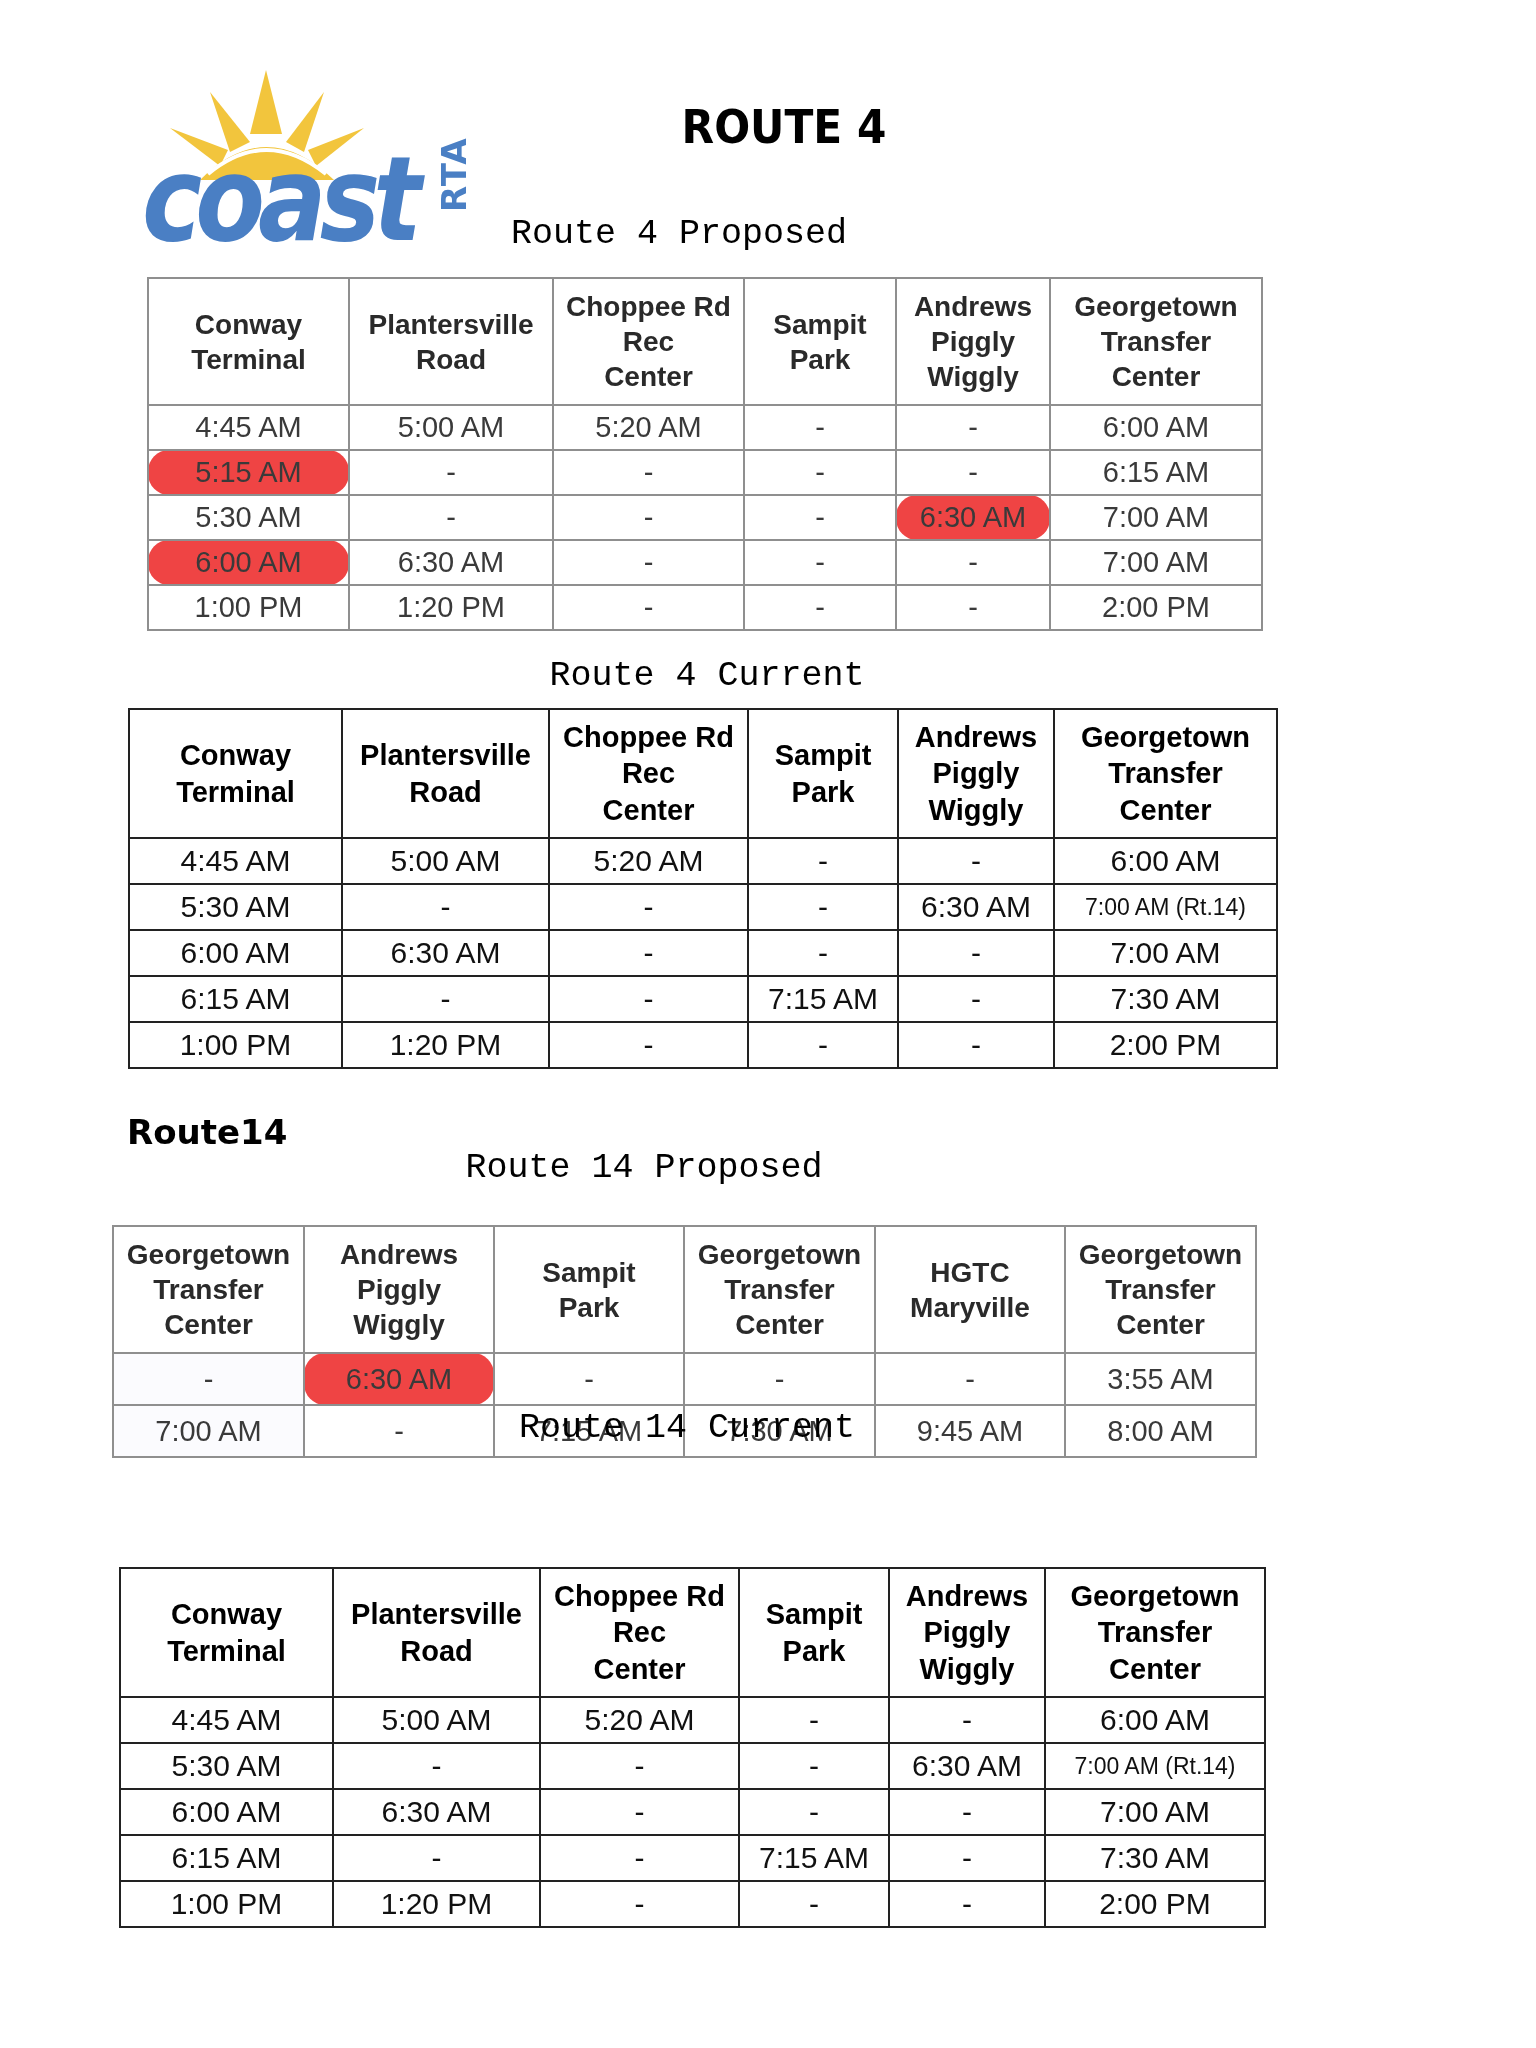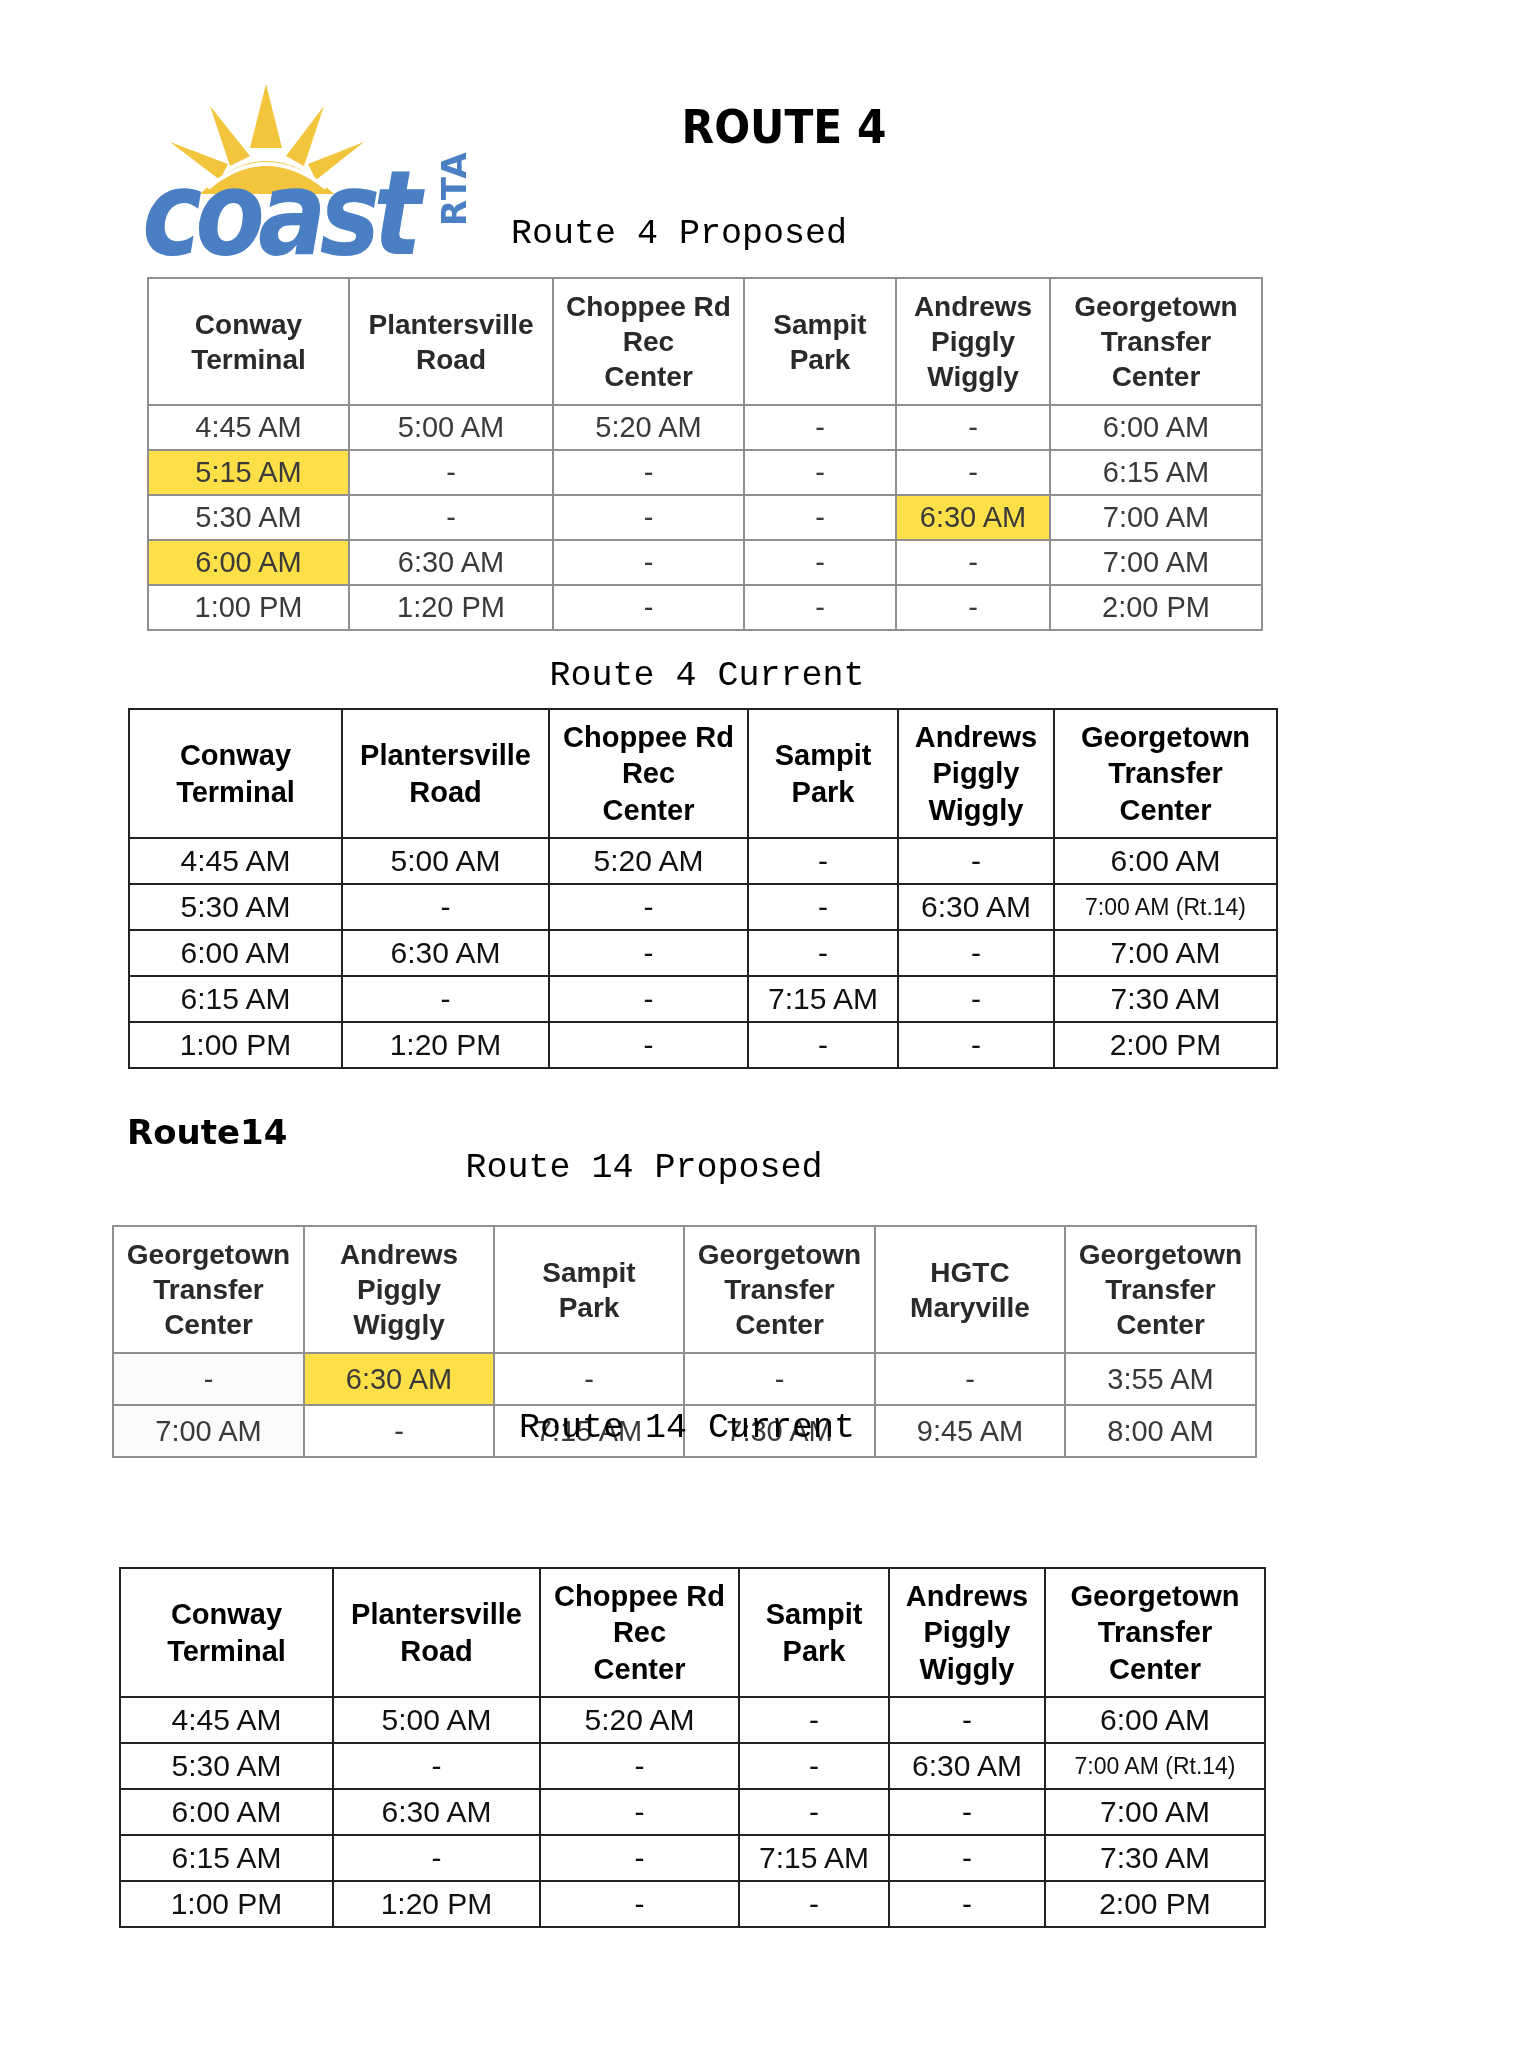--- a/index.html
+++ b/index.html
@@ -1,35 +1,35 @@
 <!DOCTYPE html>
 <html><head>
 <meta charset="utf-8">
 <style>
   html, body { margin: 0; padding: 0; background: #ffffff; }
   body { width: 1536px; height: 2048px; position: relative; overflow: hidden; font-family: "Liberation Sans", sans-serif; color: #000; }
 
-  .logo { position: absolute; left: 138px; top: 76px; width: 335px; height: 185px; }
+  .logo { position: absolute; left: 138px; top: 62px; width: 335px; height: 185px; }
 
   .page-title { position: absolute; left: 0; width: 1568px; top: 100px; text-align: center; font-family: "DejaVu Sans", sans-serif; font-weight: bold; font-size: 46px; letter-spacing: 0px; transform: scaleX(0.92); }
 
   .section-title { position: absolute; font-family: "DejaVu Sans", sans-serif; font-weight: bold; font-size: 34px; }
 
   .caption { position: absolute; text-align: center; font-family: Liberation Mono, monospace; font-size: 35px; white-space: nowrap; transform: translateX(-50%); }
 
   table.sched { position: absolute; border-collapse: collapse; table-layout: fixed; }
   table.sched td, table.sched th { text-align: center; vertical-align: middle; padding: 0; }
   table.sched th { font-weight: bold; line-height: 1.25; }
 
   
   table.faded { color: #3a3a3a; }
   table.faded td, table.faded th { border: 2.5px solid #8f8f8f; }
   table.faded td { font-size: 29px; }
   table.faded th { font-size: 28px; color: #2a2a2a; }
-  .hl { background: #fde047; }
+  .hl { background: #ef4444; border-radius: 21px; }
   .pale { background: #fbfbfe; }
 
   
   table.crisp td, table.crisp th { border: 2px solid #222; }
   table.crisp td { font-size: 30px; color: #111; }
   table.crisp th { font-size: 29px; color: #000; }
   table.crisp td.small { font-size: 23px; }
 </style>
 </head>
 <body>

